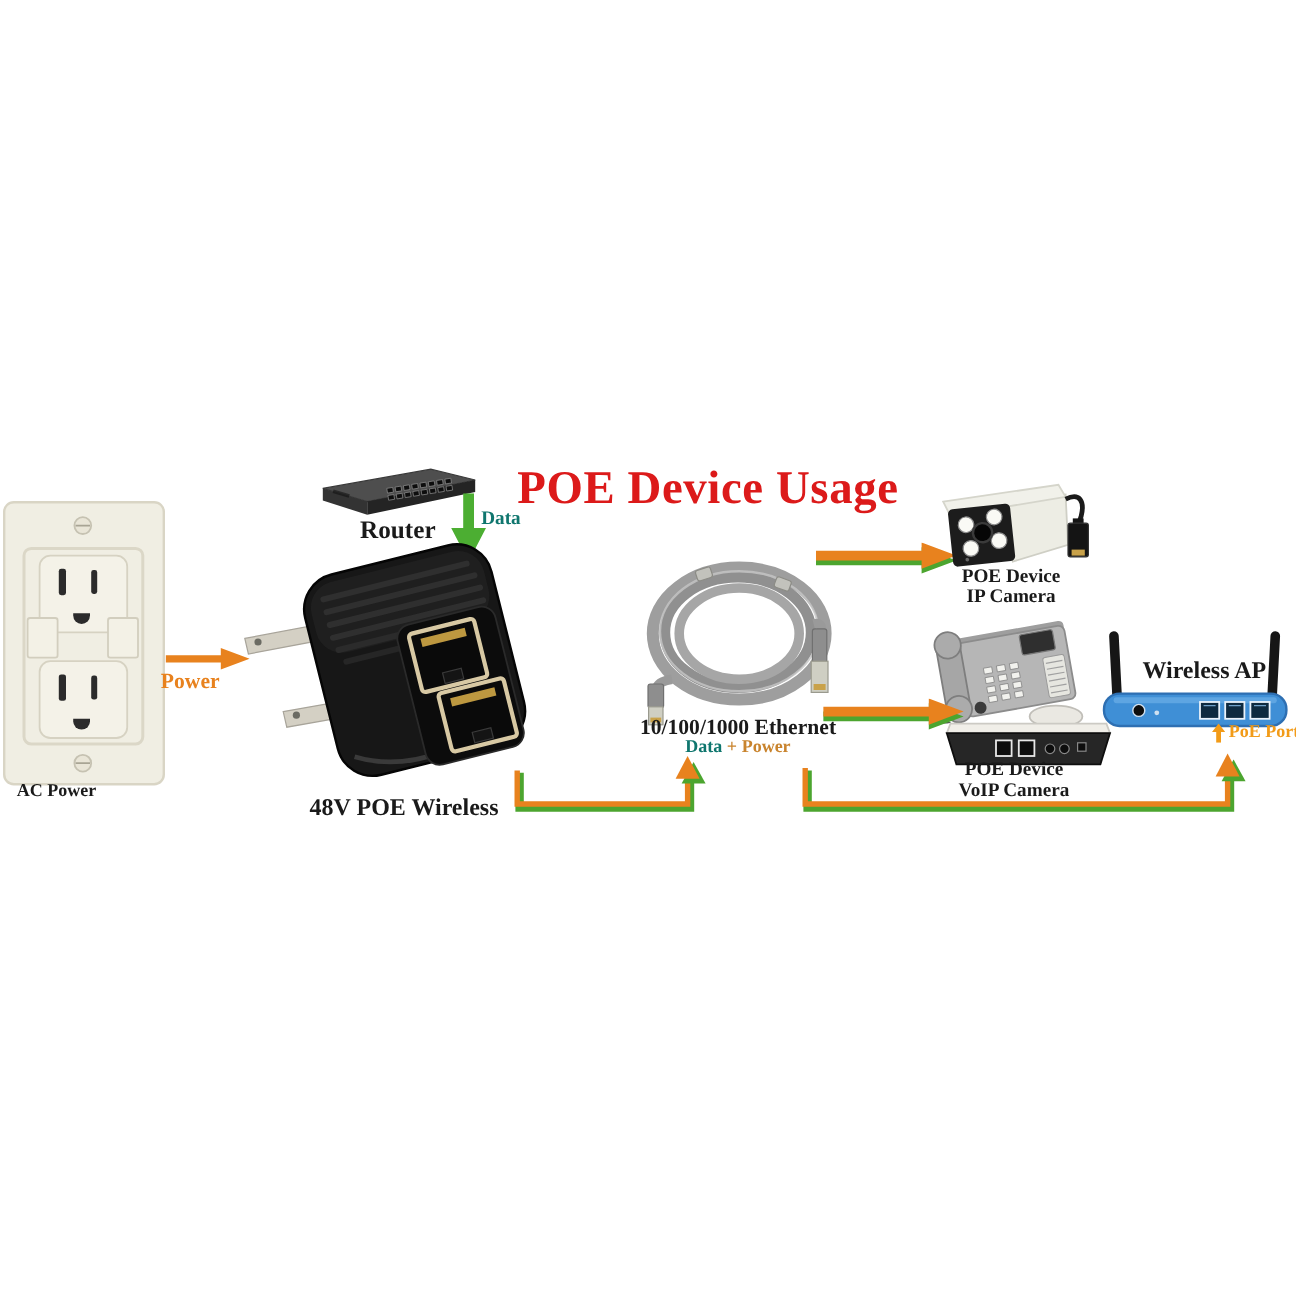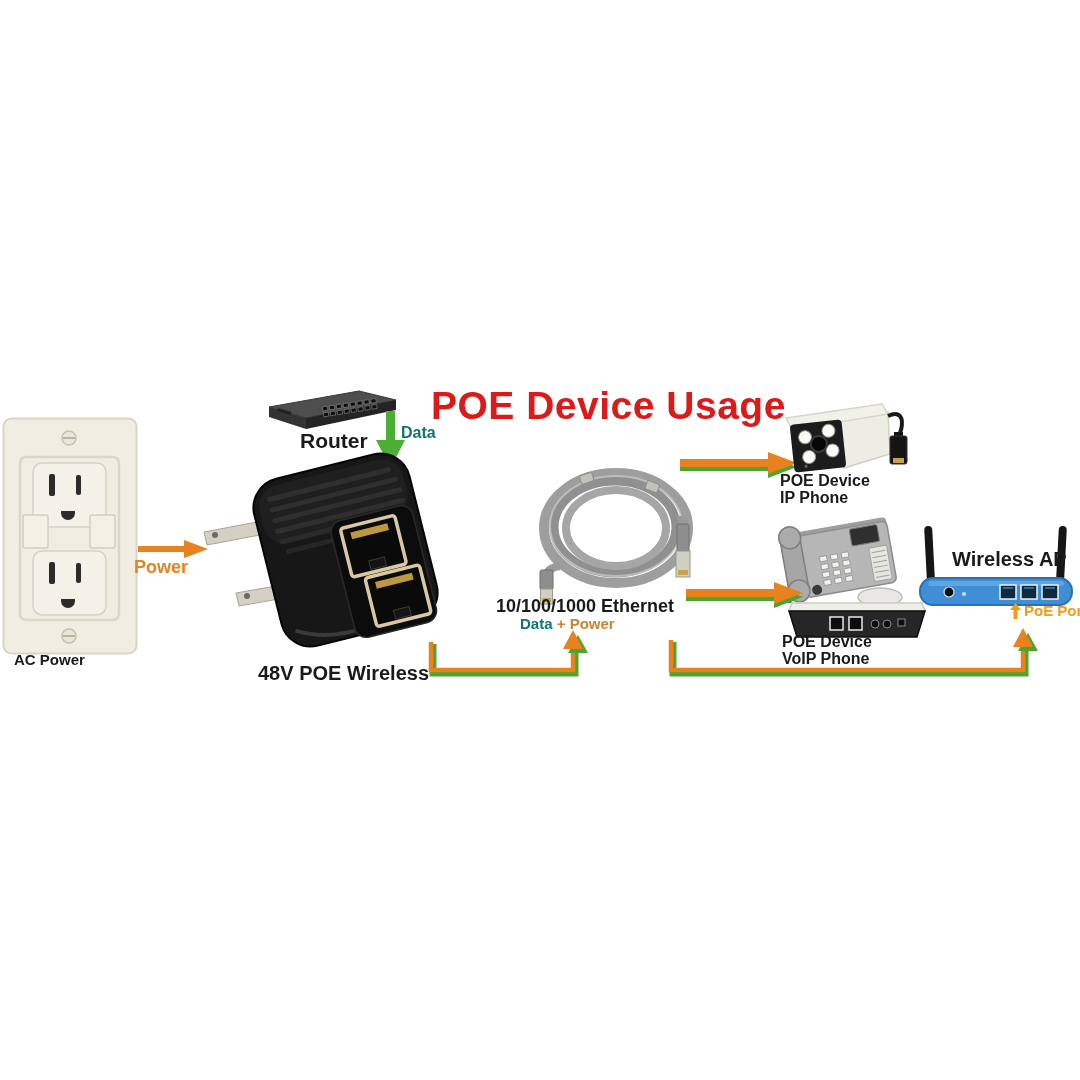--- a/index.html
+++ b/index.html
@@ -1,22 +1,22 @@
 <!DOCTYPE html>
 <html><head>
 <meta charset="utf-8">
 <style>
   html,body{margin:0;padding:0;background:#fff;}
   #canvas{
     position:relative;width:1080px;height:1080px;background:#ffffff;
-    font-family:Liberation Sans, sans-serif;overflow:hidden;
+    font-family:Liberation Serif, serif;overflow:hidden;
   }
   .abs{position:absolute;}
   .lbl{position:absolute;font-weight:bold;color:#1a1a1a;white-space:nowrap;}
-  .center{white-space:nowrap;}
+  .center{text-align:center;white-space:nowrap;}
   .title{position:absolute;font-weight:bold;color:#DC1A1A;font-size:39px;letter-spacing:0.5px;}
   .orange-text{color:#E8821E;}
   .green-text{color:#0f766e;}
   .dp-orange{color:#C9842E;}
   .poe-orange{color:#F29B18;}
   svg{display:block;}
 </style>
 </head>
 <body>
 
@@ -131,21 +131,21 @@
     <path d="M32 100 Q20 102 19 108" stroke="#9A9A9A" stroke-width="8" fill="none"></path>
     <rect x="12" y="104" width="13" height="20" rx="2" fill="#8E8E8E" stroke="#707070" stroke-width="1"></rect>
     <rect x="12.5" y="123" width="12" height="15" fill="#CFCFC3" stroke="#9A9A8E" stroke-width="1"></rect>
     <rect x="14" y="132" width="9" height="4" fill="#C9A24A"></rect>
 
     <path d="M150 54 Q158 52 156 62" stroke="#9A9A9A" stroke-width="8" fill="none"></path>
     <rect x="149" y="58" width="12" height="28" rx="2" fill="#8E8E8E" stroke="#707070" stroke-width="1"></rect>
     <rect x="148" y="85" width="14" height="26" fill="#CFCFC3" stroke="#9A9A8E" stroke-width="1"></rect>
     <rect x="150" y="104" width="10" height="5" fill="#C9A24A"></rect>
   </svg>
-  <div class="lbl center" style="left:496px;top:596px;width:190px;font-size:18px;">10/100/1000 Ethernet</div>
+  <div class="lbl center" style="left:520px;top:596px;width:190px;font-size:18px;">10/100/1000 Ethernet</div>
   <div class="lbl center" style="left:520px;top:615px;width:190px;font-size:15px;">
     <span class="green-text">Data</span>
     <span class="dp-orange">+</span>
     <span class="dp-orange">Power</span>
   </div>
 
   <svg class="abs" style="left:680px;top:452px;" width="118" height="28" viewBox="0 0 118 28">
     <g transform="translate(0,4)" fill="#4CA52F">
       <polygon points="0,7 88,7 88,0 117,11 88,22 88,15 0,15"></polygon>
     </g>
@@ -166,21 +166,21 @@
       <circle cx="37" cy="52" r="8" fill="#060606" stroke="#3A3A3A" stroke-width="2"></circle>
       <circle cx="22" cy="73" r="1.5" fill="#666"></circle>
     </g>
     <path d="M106 24 C118 18 122 26 119 38 L117 44" stroke="#1A1A1A" stroke-width="4" fill="none"></path>
     <rect x="112" y="40" width="9" height="6" fill="#141414"></rect>
     <rect x="108" y="44" width="17" height="28" rx="2" fill="#141414" stroke="#333" stroke-width="1"></rect>
     <rect x="111" y="66" width="11" height="5" fill="#C9A24A"></rect>
   </svg>
   <div class="lbl center" style="left:780px;top:473px;width:125px;font-size:16px;line-height:1.05;">
     <div>POE Device</div>
-    <div>IP Phone</div>
+    <div>IP Camera</div>
   </div>
 
   <svg class="abs" style="left:772px;top:503px;" width="142" height="100" viewBox="0 0 142 100">
     <g transform="rotate(-10 70 55)">
       <rect x="28" y="22" width="92" height="10" rx="4" fill="#9E9E9E"></rect>
       <rect x="28" y="26" width="92" height="62" rx="5" fill="#B6B6B6" stroke="#8C8C8C" stroke-width="1.5"></rect>
       <rect x="82" y="28" width="28" height="17" rx="2" fill="#2F2F2F" stroke="#777" stroke-width="1"></rect>
       <rect x="98" y="50" width="18" height="34" rx="2" fill="#E6E6E0" stroke="#999" stroke-width="0.8"></rect>
       <line x1="100" y1="55" x2="114" y2="55" stroke="#A0A0A0" stroke-width="1"></line>
       <line x1="100" y1="60" x2="114" y2="60" stroke="#A0A0A0" stroke-width="1"></line>
@@ -215,21 +215,21 @@
     <path d="M6 17 L136 17 L139 25 L3 25 Z" fill="#F0EEE8" stroke="#CCCAC4" stroke-width="1.5"></path>
     <path d="M3 25 L139 25 L131 51 L11 51 Z" fill="#262626" stroke="#0E0E0E" stroke-width="1.5"></path>
     <rect x="44" y="31" width="13" height="13" fill="#0D0D0D" stroke="#E8E8E8" stroke-width="1.5"></rect>
     <rect x="63" y="31" width="13" height="13" fill="#0D0D0D" stroke="#E8E8E8" stroke-width="1.5"></rect>
     <circle cx="89" cy="38" r="4" fill="#0D0D0D" stroke="#888" stroke-width="1"></circle>
     <circle cx="101" cy="38" r="4" fill="#0D0D0D" stroke="#888" stroke-width="1"></circle>
     <rect x="112" y="33" width="7" height="7" fill="#0D0D0D" stroke="#888" stroke-width="1"></rect>
   </svg>
   <div class="lbl center" style="left:782px;top:634px;width:126px;font-size:16px;line-height:1.05;">
     <div>POE Device</div>
-    <div>VoIP Phone</div>
+    <div>VoIP Camera</div>
   </div>
 
   <svg class="abs" style="left:686px;top:582px;" width="118" height="28" viewBox="0 0 118 28">
     <g transform="translate(0,4)" fill="#4CA52F">
       <polygon points="0,7 88,7 88,0 117,11 88,22 88,15 0,15"></polygon>
     </g>
     <g fill="#E8821E">
       <polygon points="0,7 88,7 88,0 117,11 88,22 88,15 0,15"></polygon>
     </g>
   </svg>

